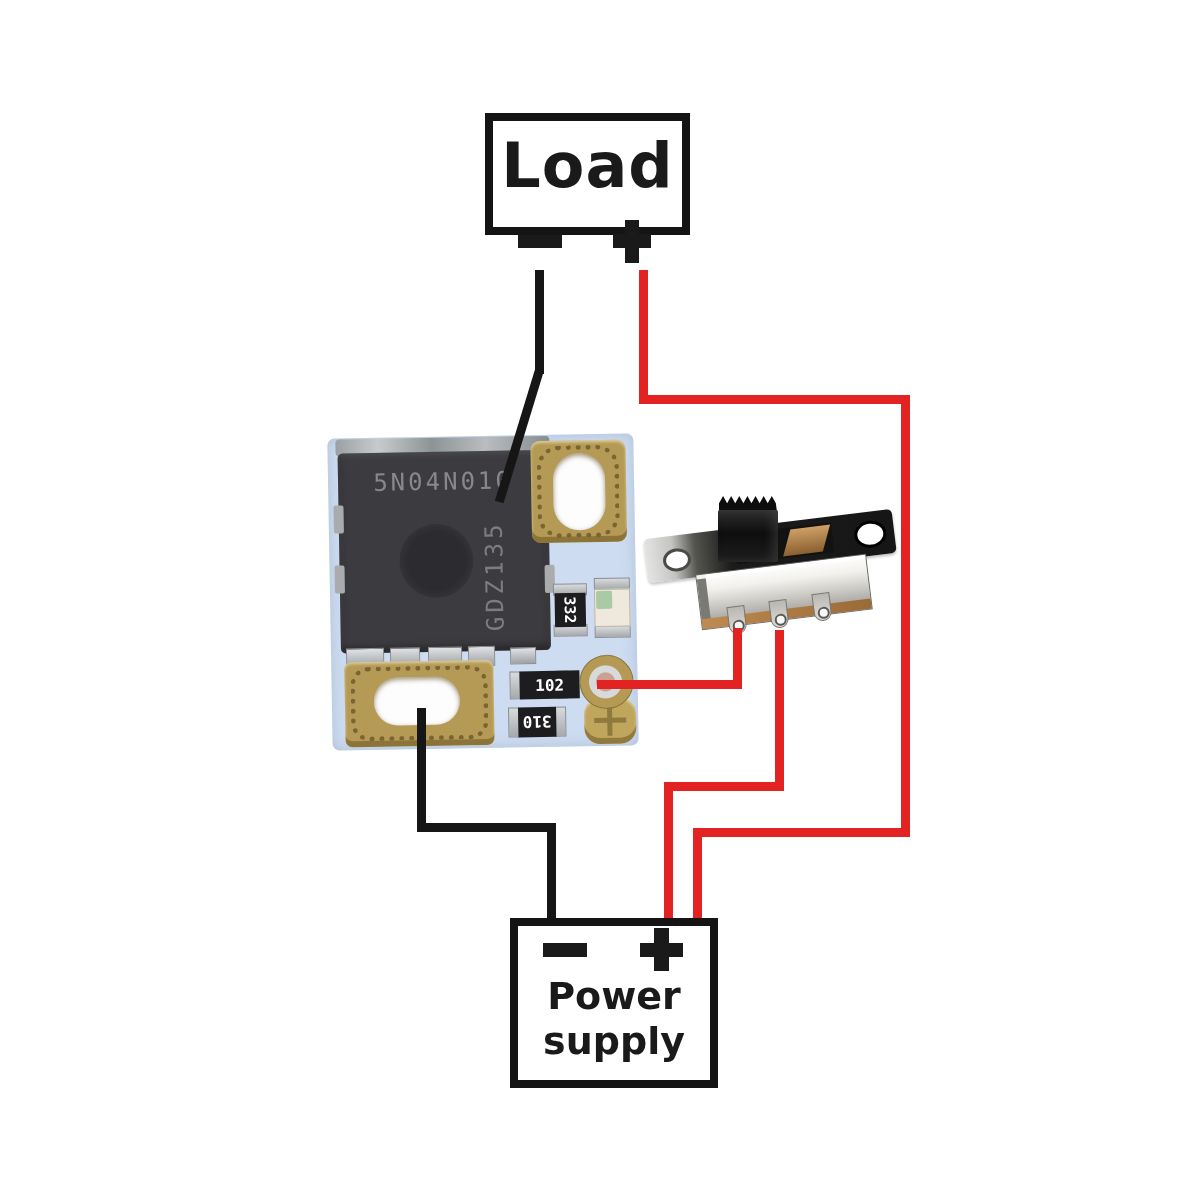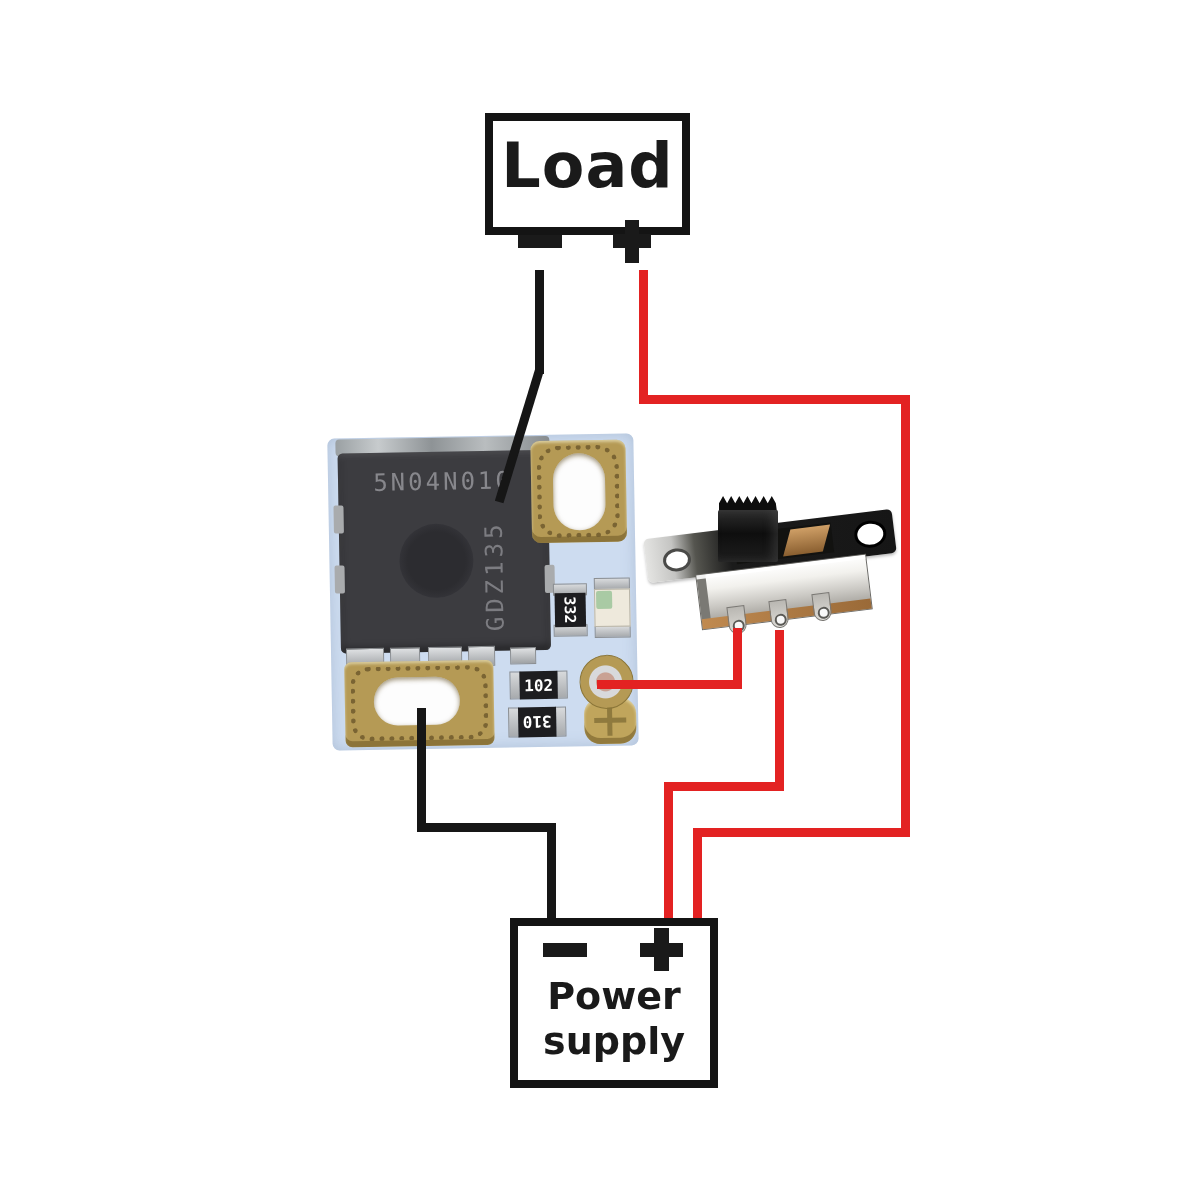--- a/index.html
+++ b/index.html
@@ -85,21 +85,21 @@
     <div class="smd" style="left:266px;top:146px;width:36px;height:60px;">
       <div class="cap" style="left:0;top:0;width:36px;height:12px;"></div>
       <div class="cap" style="left:0;top:48px;width:36px;height:12px;"></div>
       <div class="abs" style="left:0;top:11px;width:36px;height:38px;background:#eee9dc;border:1px solid #b9b5a8;box-sizing:border-box;"></div>
       <div class="abs" style="left:2px;top:13px;width:16px;height:18px;background:#9cc49a;opacity:.85;border-radius:2px;"></div>
     </div>
 
     <div class="smd" style="left:180px;top:238px;width:58px;height:28px;">
       <div class="cap" style="left:0;top:0;width:11px;height:28px;"></div>
       <div class="cap" style="left:47px;top:0;width:11px;height:28px;"></div>
-      <div class="bodyb" style="left:10px;top:0;width:38px;height:28px;font-size:16px;">102</div>
+      <div class="bodyb" style="left:10px;top:0;width:60px;height:28px;font-size:16px;">102</div>
     </div>
 
     <div class="smd" style="left:178px;top:274px;width:58px;height:30px;">
       <div class="cap" style="left:0;top:0;width:11px;height:30px;"></div>
       <div class="cap" style="left:47px;top:0;width:11px;height:30px;"></div>
       <div class="bodyb" style="left:10px;top:0;width:38px;height:30px;font-size:16px;transform:rotate(180deg);">310</div>
     </div>
 
     <div class="goldpad" style="left:254px;top:266px;width:52px;height:46px;border-radius:16px;background:#c0a55c;" aria-label="+">
       <div class="abs" style="left:10px;top:20px;width:32px;height:5px;background:#8f7a3e;"></div>

